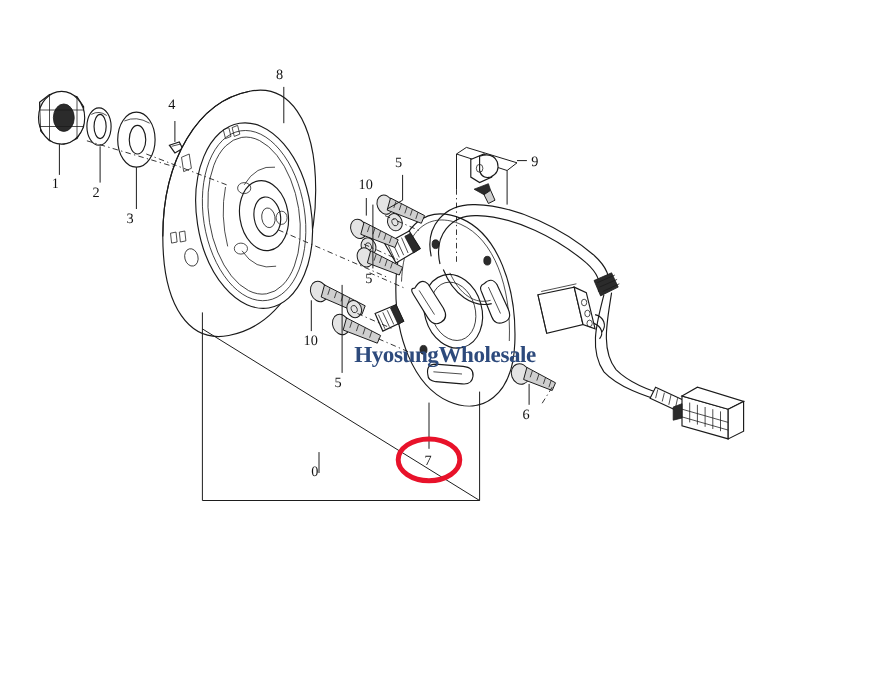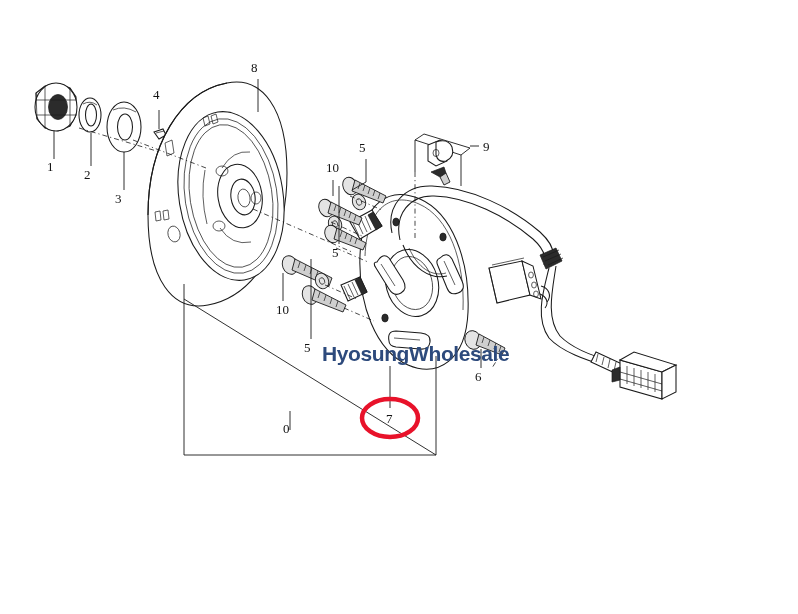--- a/index.html
+++ b/index.html
@@ -2,23 +2,23 @@
 <html><head>
 <meta charset="utf-8">
 <style>
   html,body{margin:0;padding:0;background:#ffffff;}
   body{width:798px;height:614px;position:relative;overflow:hidden;
        font-family:"Liberation Sans",sans-serif;}
   #stage{position:absolute;inset:0;width:798px;height:614px;background:#fff;}
   svg.layer{position:absolute;left:0;top:0;width:798px;height:614px;}
   .lbl{position:absolute;font-family:"Liberation Serif",serif;font-size:13px;
        color:#121212;line-height:1;white-space:nowrap;}
-  .wm{position:absolute;font-family:Liberation Sans, sans-serif;
+  .wm{position:absolute;font-family:Liberation Serif, serif;
       font-weight:bold;font-size:21px;letter-spacing:-0.4px;
-      color:#2d4a7c;white-space:nowrap;margin-top:32px;}
+      color:#2d4a7c;white-space:nowrap;}
   .hl{position:absolute;font-family:"Liberation Serif",serif;font-size:13px;
       color:#121212;white-space:nowrap;}
 </style>
 </head>
 <body>
 
 <div id="stage">
 
   <svg class="layer" viewBox="0 0 798 614">
     <defs>

